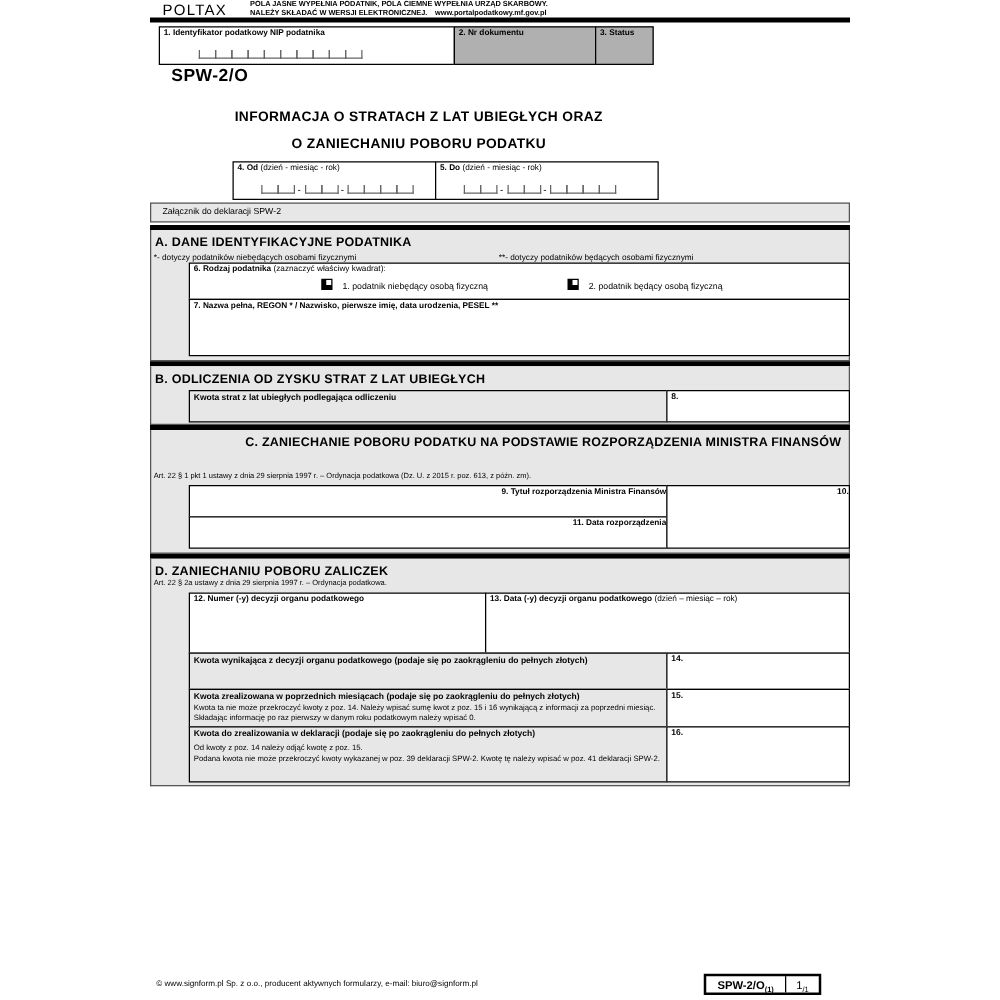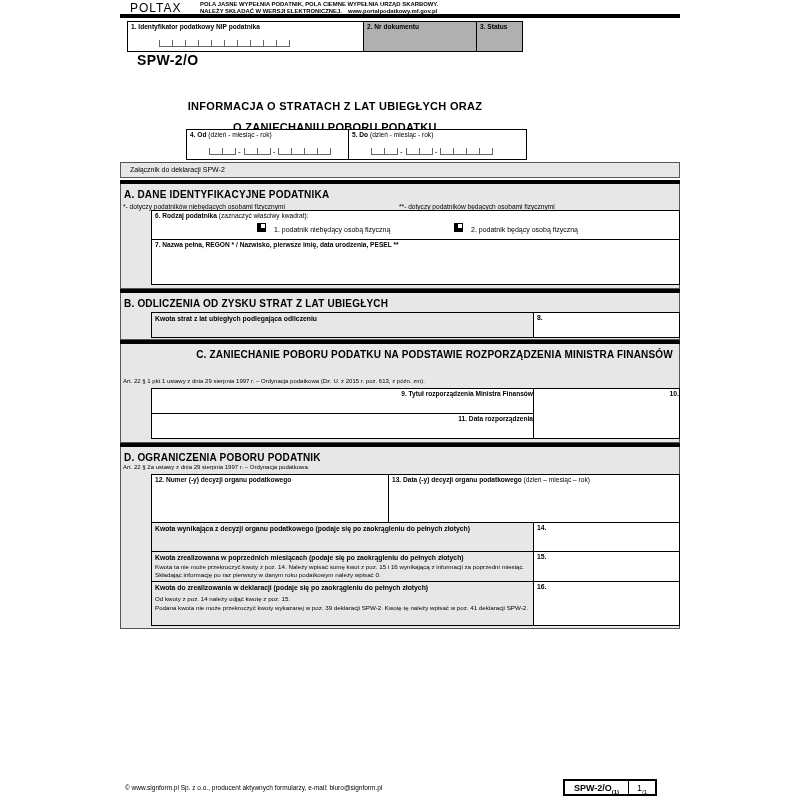--- a/index.html
+++ b/index.html
@@ -26,21 +26,21 @@
   .box-label .paren{font-weight:normal;}
   .gray-box{background:var(--dark_gray);}
 
   .comb{position:absolute;white-space:nowrap;line-height:0;}
   .comb-group{display:inline-block;vertical-align:bottom;}
   .comb-cell{display:inline-block;width:14px;height:7px;border:1px solid #666;border-top:none;margin-right:-1px;vertical-align:bottom;}
   .comb-dash{display:inline-block;font-size:8px;line-height:7px;vertical-align:bottom;margin:0 3px;}
 
   .code{position:absolute;top:52px;left:17px;font-size:14px;font-weight:bold;letter-spacing:0.4px;}
 
-  .title{position:absolute;top:84px;left:0;width:430px;text-align:center;font-size:11px;font-weight:bold;line-height:21px;letter-spacing:0.3px;white-space:nowrap;margin-top:12px;}
+  .title{position:absolute;top:84px;left:0;width:430px;text-align:center;font-size:11px;font-weight:bold;line-height:21px;letter-spacing:0.3px;white-space:nowrap;}
 
   .za{position:absolute;top:137px;left:41px;font-size:11px;font-weight:bold;margin-top:29px;}
 
   .attach-bar{position:absolute;top:162px;left:0;width:560px;height:16px;background:var(--panel_gray);border:1px solid #555;font-size:7px;padding:3px 0 0 9px;}
 
   .section{position:absolute;left:0;width:560px;background:var(--panel_gray);border:1px solid #555;border-top:none;}
   .section-title{font-size:10px;font-weight:bold;padding:3px 0 0 3px;letter-spacing:0.2px;line-height:15px;}
   .small-note{position:absolute;font-size:6.6px;white-space:nowrap;}
   .legal{position:absolute;left:2px;font-size:6px;white-space:nowrap;}
 
@@ -153,21 +153,21 @@
     <div class="fieldbox" style="left:30px;top:69px;width:383px;height:26px;">
       <div class="box-label">11. Data rozporządzenia</div>
     </div>
     <div class="fieldbox" style="left:412px;top:44px;width:147px;height:51px;">
       <div class="num-label">10.</div>
     </div>
   </div>
 
   <div class="black-bar" style="top:443px"></div>
   <div class="section" style="top:447px;height:182px;">
-    <div class="section-title">D. OGRANICZENIA POBORU PODATNIK</div>
+    <div class="section-title">D. ZANIECHANIU POBORU ZALICZEK</div>
     <div class="legal" style="top:17px;">Art. 22 § 2a ustawy z dnia 29 sierpnia 1997 r. – Ordynacja podatkowa.</div>
 
     <div class="fieldbox" style="left:30px;top:27px;width:238px;height:49px;">
       <div class="box-label">12. Numer (-y) decyzji organu podatkowego</div>
     </div>
     <div class="fieldbox" style="left:267px;top:27px;width:292px;height:49px;">
       <div class="box-label">
         <span>13. Data (-y) decyzji organu podatkowego</span> <span class="paren">(dzień – miesiąc – rok)</span>
       </div>
     </div>

